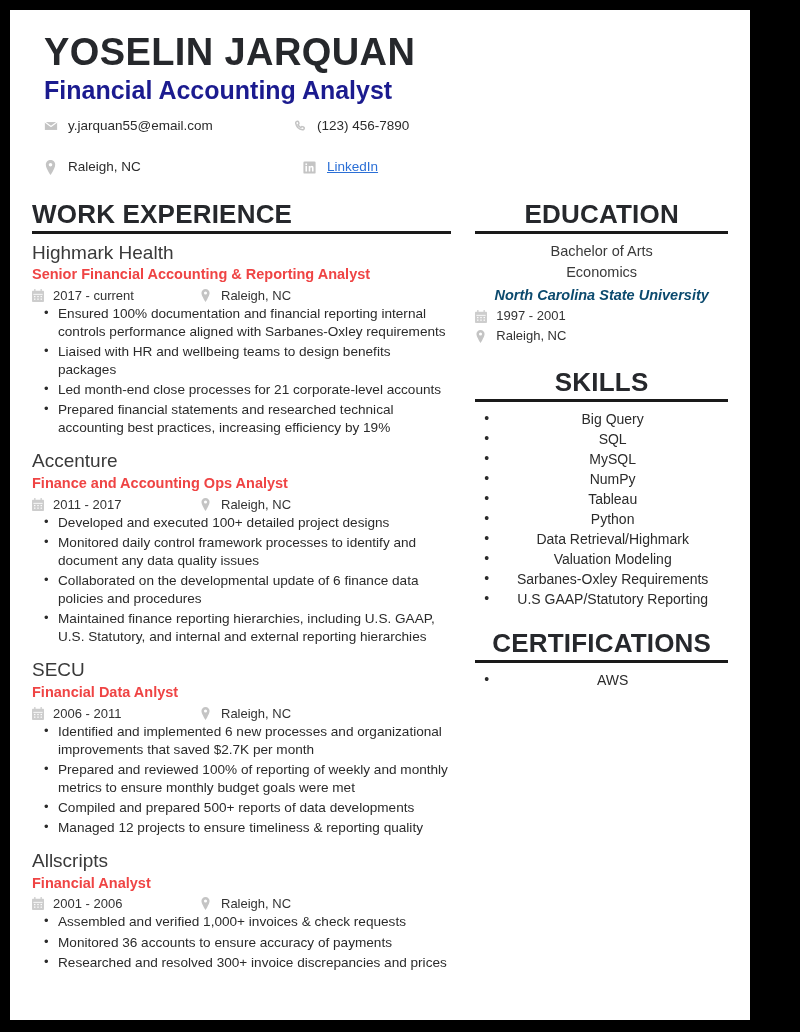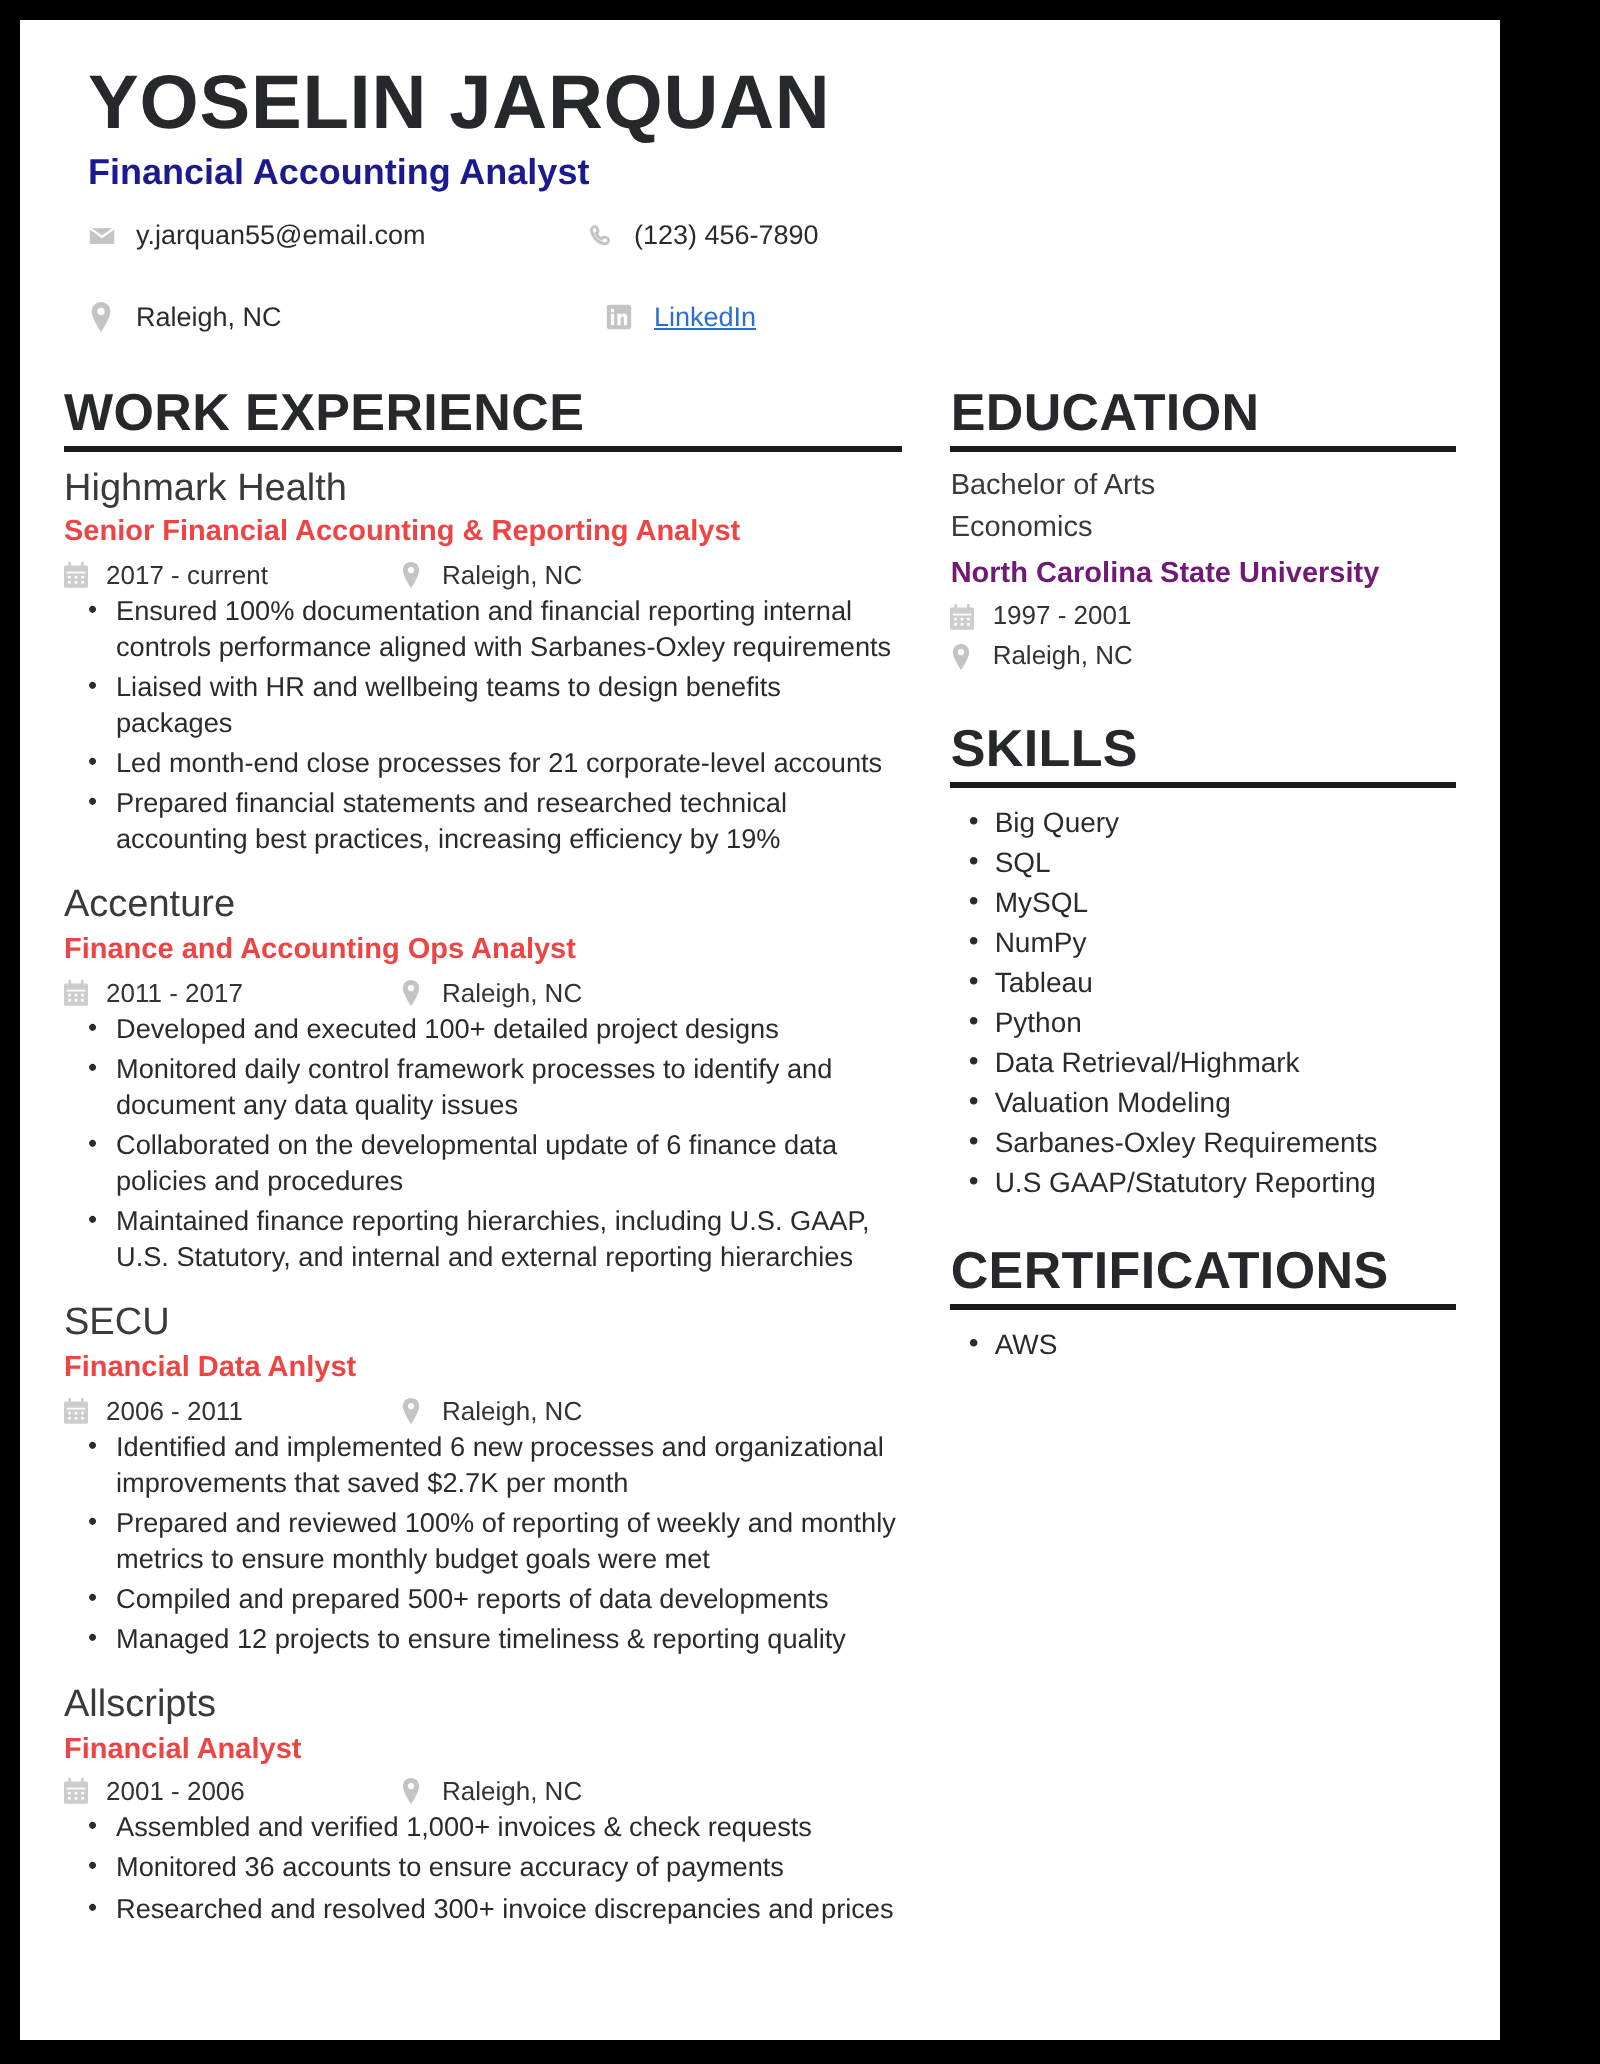--- a/index.html
+++ b/index.html
@@ -32,21 +32,21 @@
   .name {
     font-size: 38px;
     font-weight: bold;
     letter-spacing: 0.4px;
     color: #26282c;
     line-height: 1.06;
     margin-bottom: 4px;
   }
 
   .role {
-    font-size: 18px;
+    font-size: 25px;
     font-weight: bold;
     color: #1b1b8f;
     line-height: 1.15;
     margin-bottom: 10px;
   }
 
   .contact-grid {
     display: flex;
     flex-wrap: wrap;
     width: 100%;
@@ -81,21 +81,21 @@
     text-decoration: underline;
     font-size: 13.5px;
   }
 
   
   .body-cols {
     display: flex;
     margin-top: 22px;
   }
   .col-left  { width: 470px; padding-right: 12px; }
-  .col-right { width: 288px; padding-left: 12px; }
+  .col-right { width: 288px; padding-left: 12px; text-align: center; }
 
   .section { margin-bottom: 2px; }
 
   .section-title {
     font-size: 26px;
     font-weight: bold;
     color: #26282c;
     letter-spacing: 0.2px;
     line-height: 1.1;
   }
@@ -164,23 +164,24 @@
 
   
   .edu-line {
     font-size: 14.5px;
     color: #3a3a3a;
     line-height: 1.5;
   }
   .edu-school {
     font-size: 14.5px;
     font-weight: bold;
-    color: #701a75;
+    color: #0c4a6e;
     line-height: 1.45;
     margin-top: 1px;
+    font-style: italic;
   }
   .edu-meta {
     display: flex;
     align-items: center;
     font-size: 13px;
     color: #333333;
     line-height: 1.55;
   }
 
   

